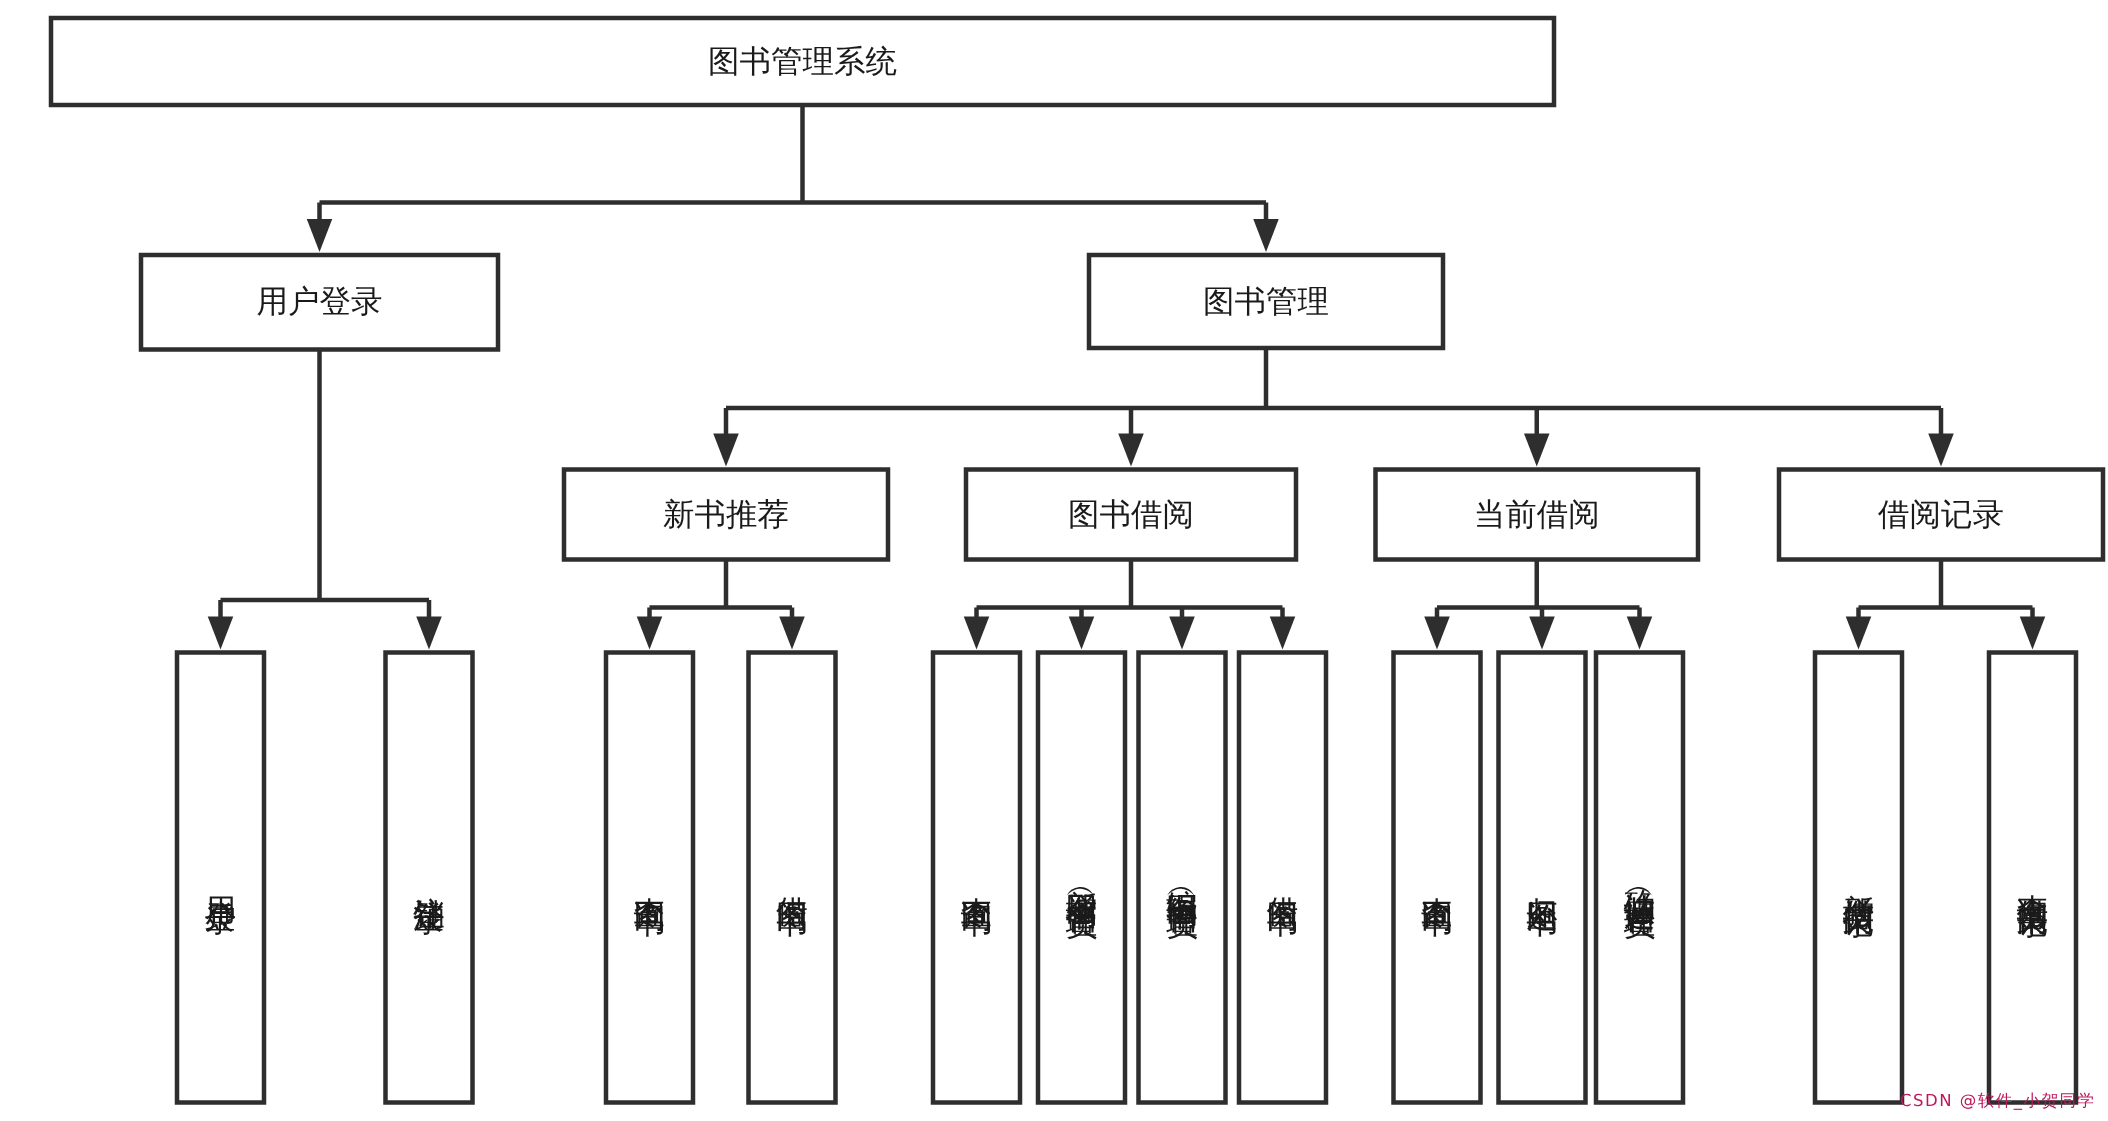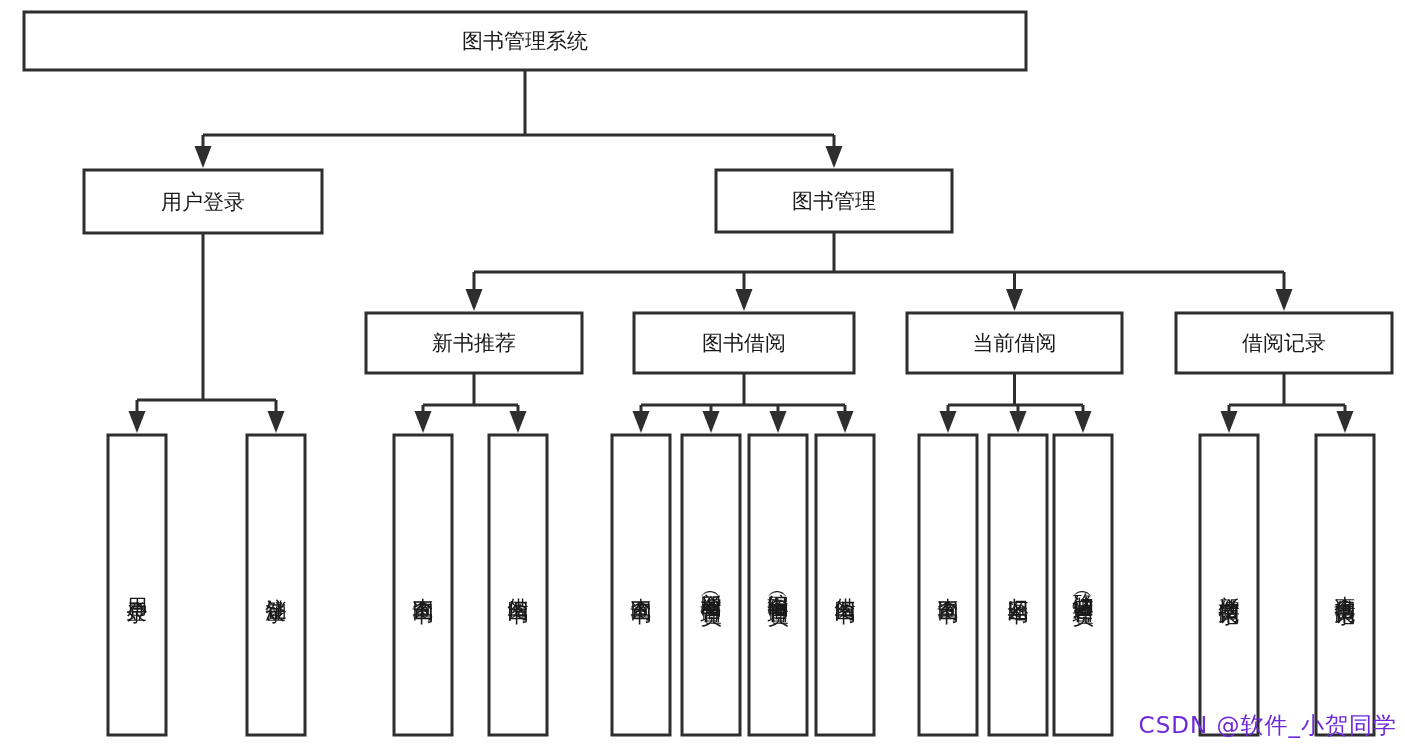--- a/index.html
+++ b/index.html
@@ -1,29 +1,29 @@
 <!DOCTYPE html>
 <html><head>
 <meta charset="utf-8">
 <style>
   html,body{margin:0;padding:0;background:#ffffff;}
   body{width:1405px;height:747px;position:relative;overflow:hidden;
        font-family:"DejaVu Sans","Liberation Sans",sans-serif;}
-  #diagram-root{position:absolute;left:4px;top:0;width:1291px;height:747px;}
+  #diagram-root{position:absolute;left:14px;top:0;width:1291px;height:747px;}
   .node-box{fill:#ffffff;stroke:#2e2e2e;stroke-width:3;}
   .conn{stroke:#2e2e2e;stroke-width:3;fill:none;}
   .arrow-head{fill:#2e2e2e;stroke:none;}
   .node-label{fill:#1a1a1a;font-size:21px;font-family:"DejaVu Sans","Liberation Sans",sans-serif;
               text-anchor:middle;dominant-baseline:middle;}
   .leaf-label-wrap{position:absolute;display:flex;align-items:center;justify-content:center;
                    pointer-events:none;}
   .leaf-label{writing-mode:vertical-rl;text-orientation:upright;
               font-size:21px;line-height:1.05;color:#1a1a1a;letter-spacing:2px;
               font-family:"DejaVu Sans","Liberation Sans",sans-serif;white-space:nowrap;}
-  .watermark{position:absolute;right:8px;bottom:6px;color:#6d28d9;font-size:23px;
+  .watermark{position:absolute;right:8px;bottom:6px;color:#be185d;font-size:11px;
              font-family:"DejaVu Sans","Liberation Sans",sans-serif;letter-spacing:1px;}
 </style>
 </head>
 <body>
 
 <div id="diagram-root">
   <svg id="diagram-svg" width="1405" height="747" viewBox="0 0 1405 747" xmlns="http://www.w3.org/2000/svg">
       <g>
         <path d="M 521 70 L 521 135" class="conn"></path>
         <path d="M 199 135 L 830 135" class="conn"></path>

